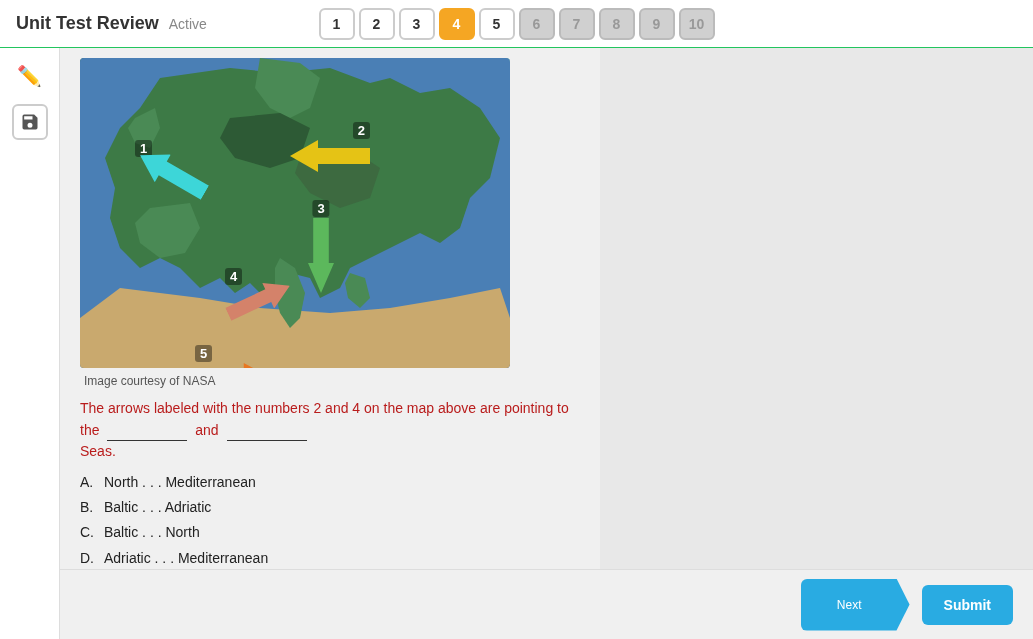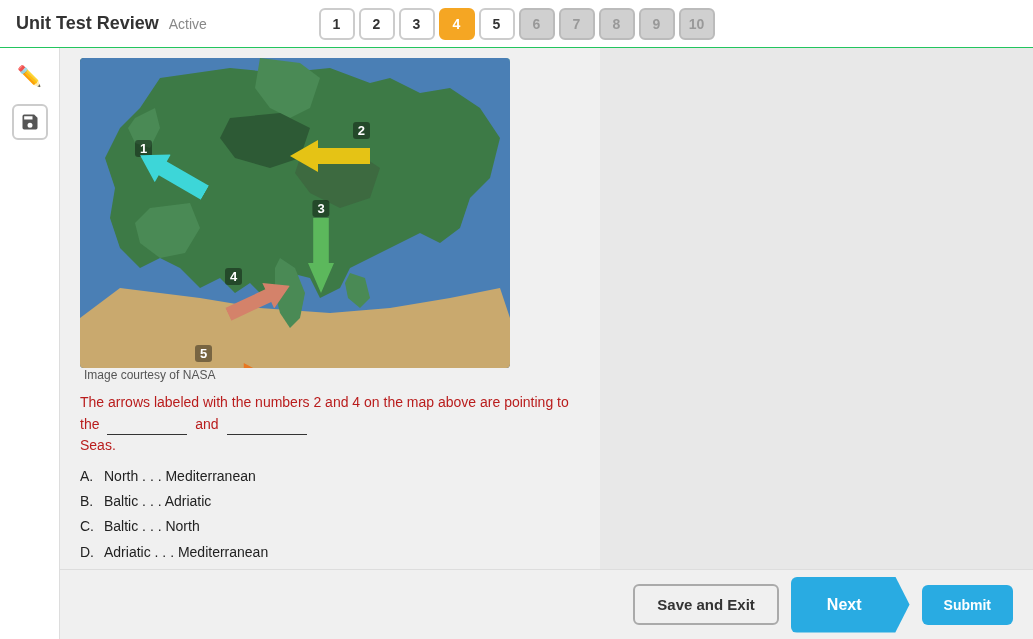--- a/index.html
+++ b/index.html
@@ -244,20 +244,21 @@
       color: #fff;
       background: rgba(0,0,0,0.3);
       padding: 1px 5px;
       border-radius: 3px;
     }
 
     
     .image-credit {
       font-size: 12px;
       color: #555;
+      margin-top: 6px;
       margin-left: 4px;
     }
 
     
     .question-text {
       font-size: 14px;
       color: #b91c1c;
       margin-top: 10px;
       line-height: 1.5;
       max-width: 500px;
@@ -330,22 +331,22 @@
       font-weight: bold;
       color: #333;
       cursor: pointer;
     }
 
     .btn-next {
       background: #29abe2;
       border: none;
       border-radius: 6px;
       padding: 19px 36px;
-      font-size: 16px;
-      font-weight: bold;
+      font-size: 12px;
+      font-weight: normal;
       color: #fff;
       cursor: pointer;
       clip-path: polygon(0% 0%, 88% 0%, 100% 50%, 88% 100%, 0% 100%);
       padding-right: 48px;
     }
 
     .btn-submit {
       background: #29abe2;
       border: none;
       border-radius: 6px;
@@ -482,16 +483,15 @@
     
     <a class="mark-return">Mark this and return</a>
   </div>
 
   <div class="right-panel">
   </div>
 
 </div>
 
 <div class="bottom-bar">
-  <button class="btn-save-exit">Save and Exit</button>
   <button class="btn-next">Next</button>
   <button class="btn-submit">Submit</button>
 </div>
 
 </body></html>

